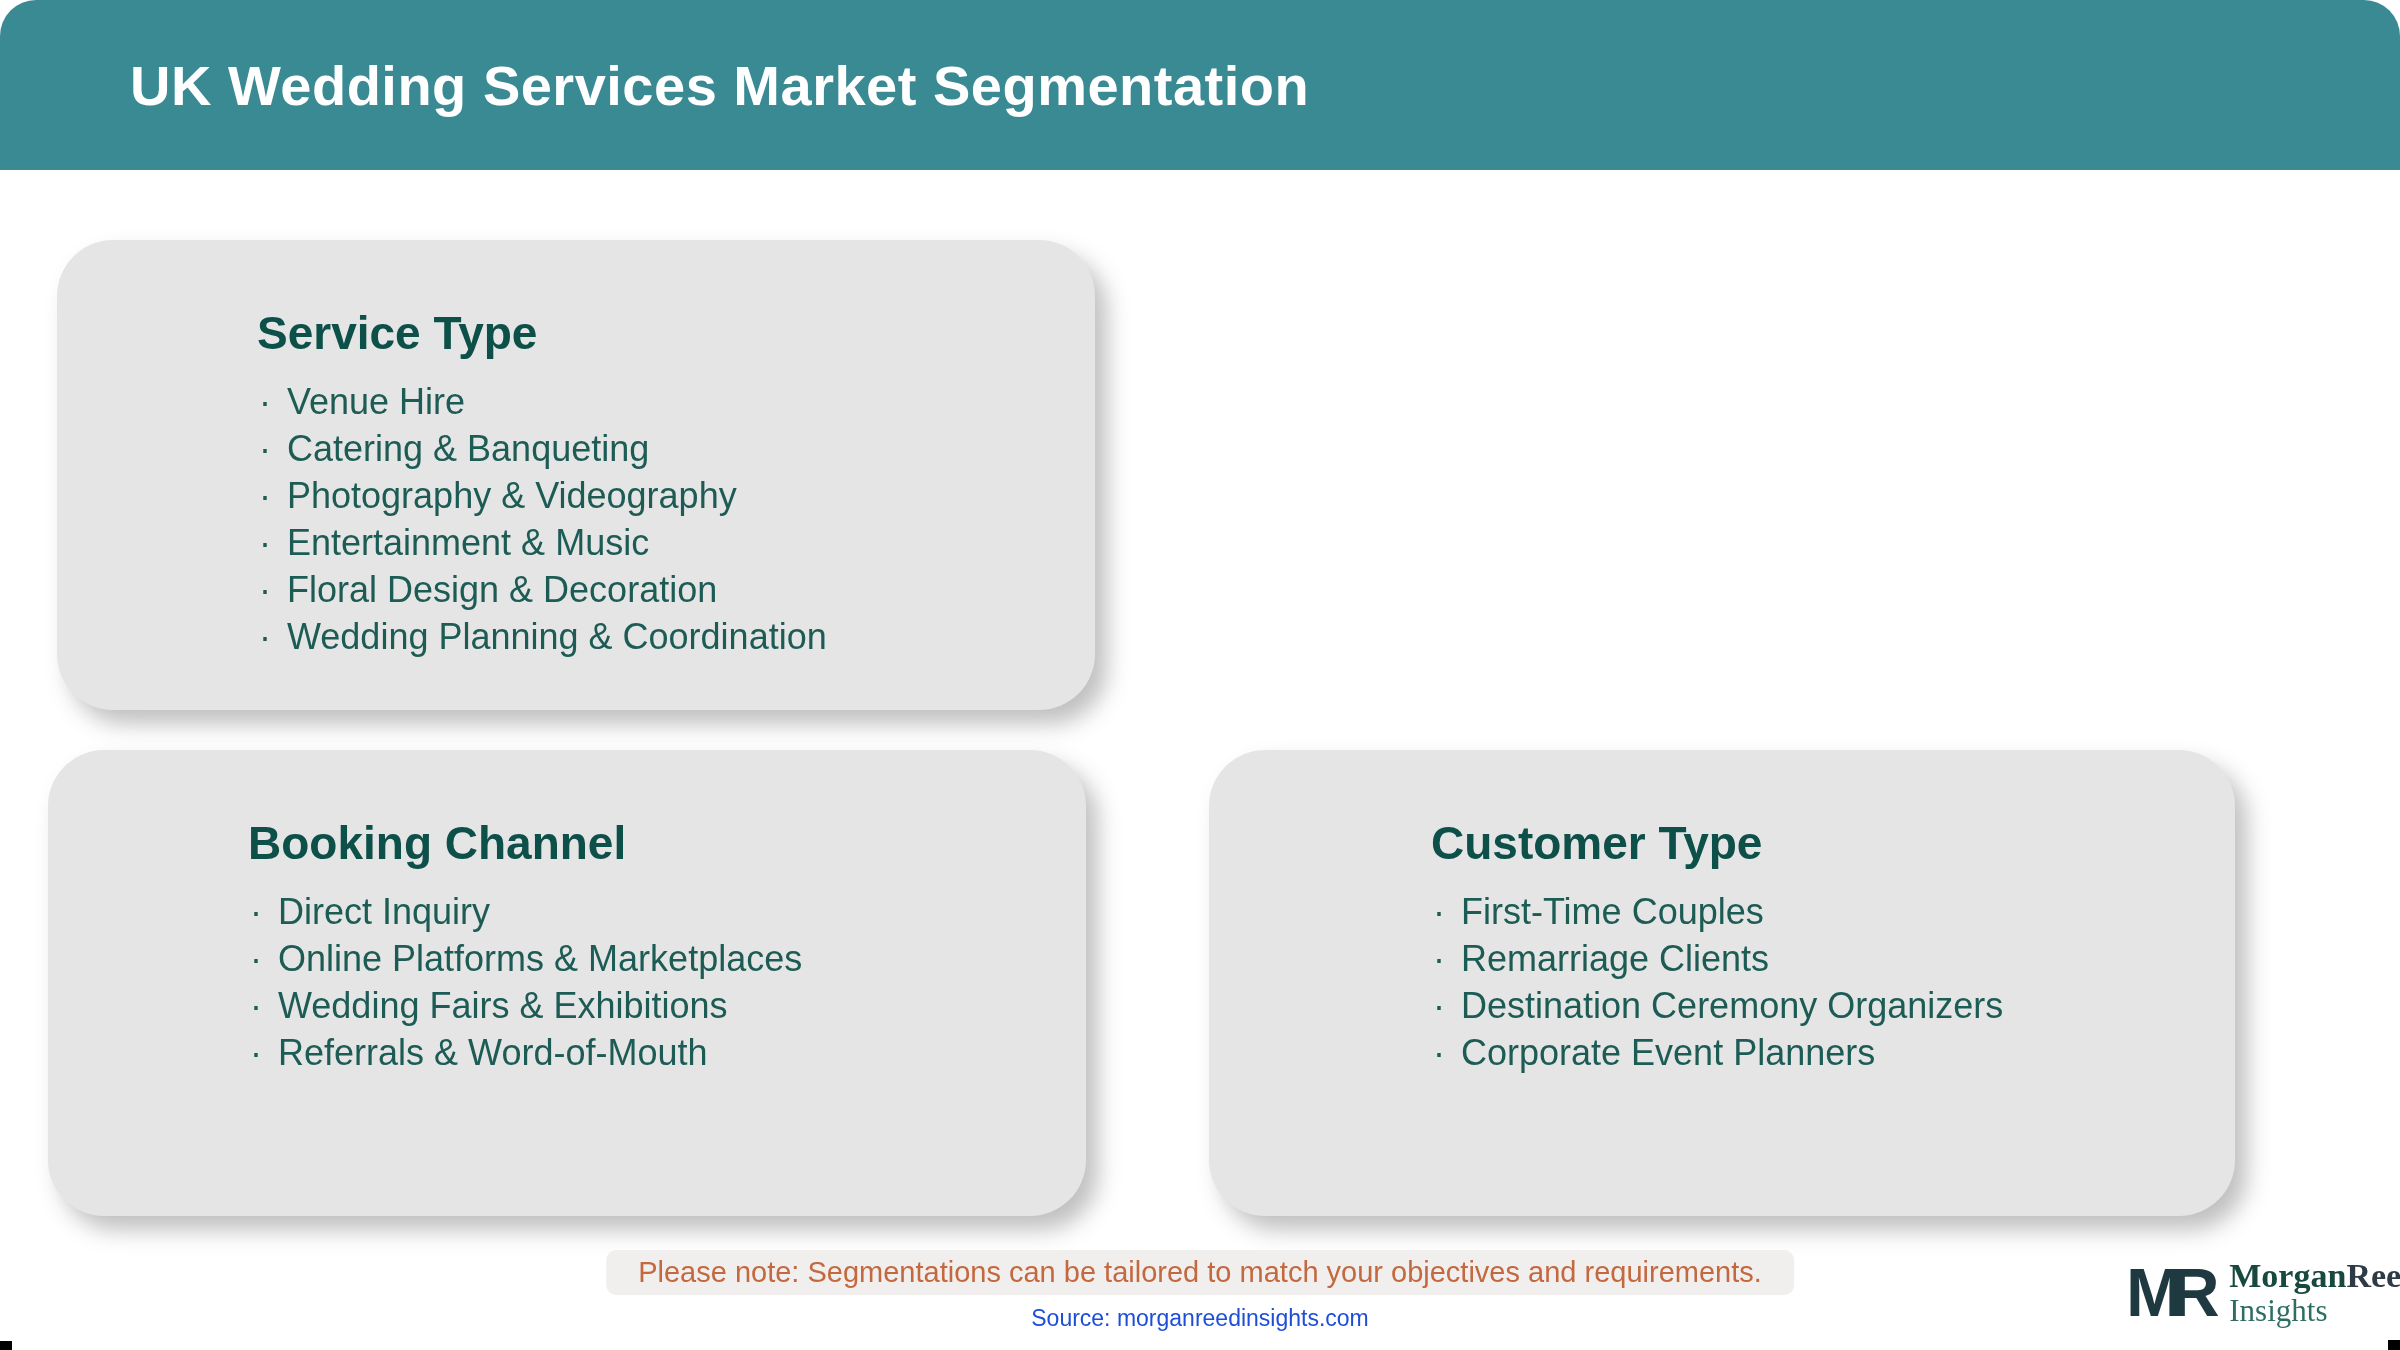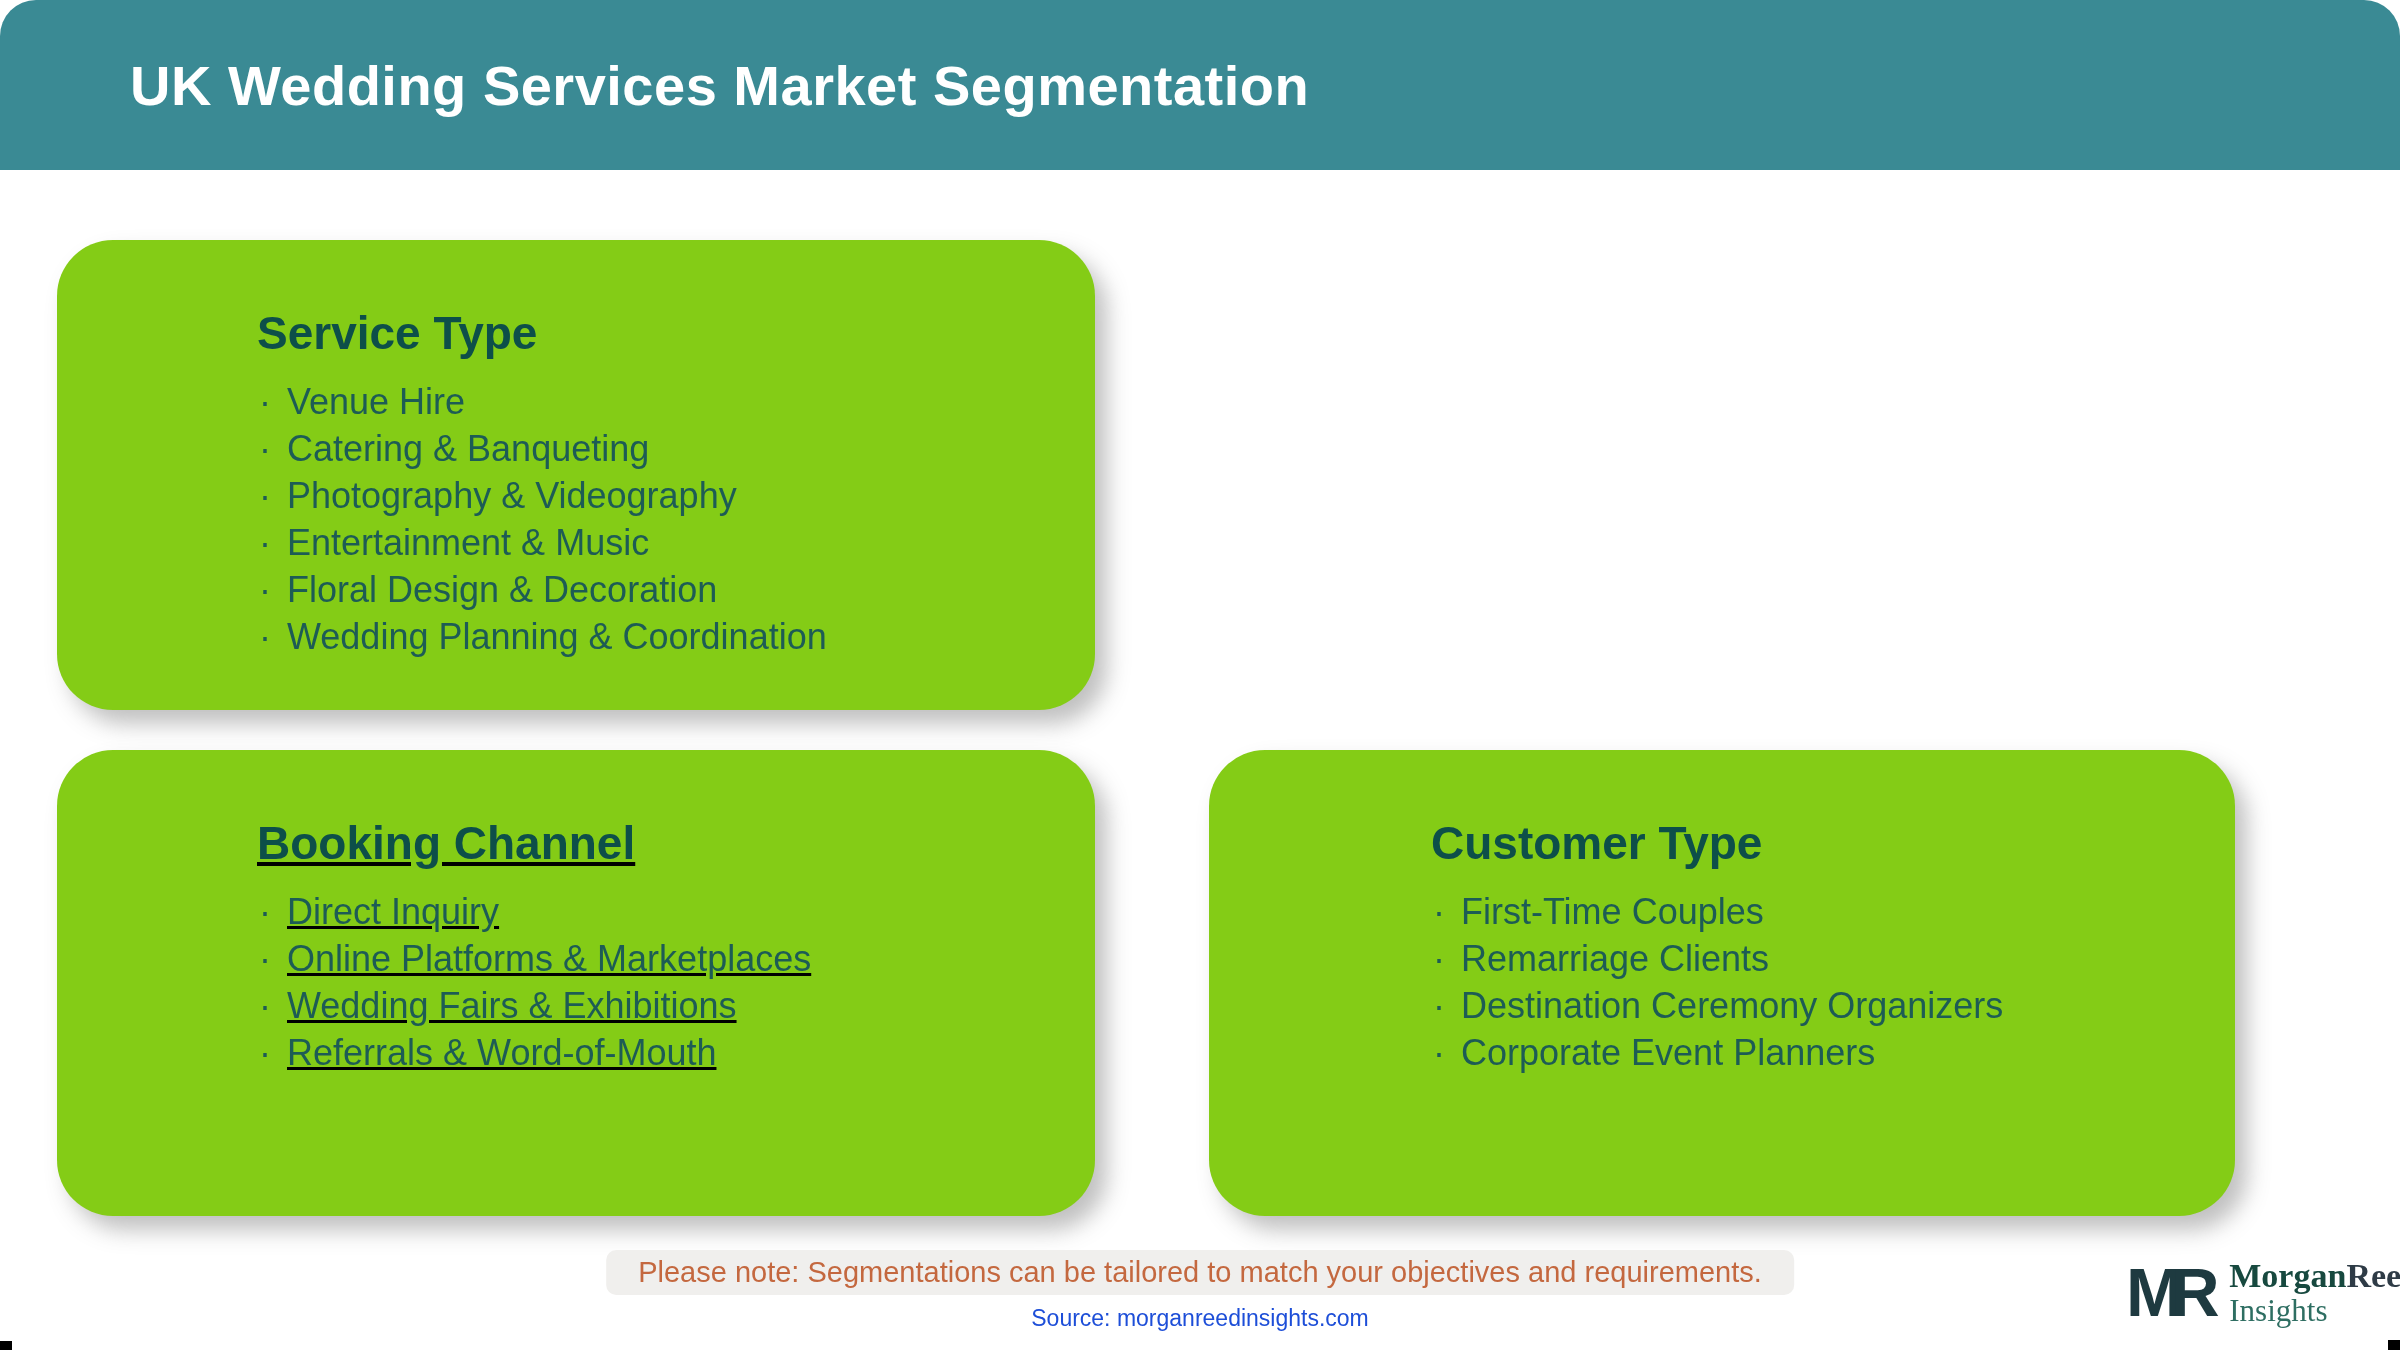--- a/index.html
+++ b/index.html
@@ -31,28 +31,28 @@
     margin: 0 0 0 130px;
     color: #ffffff;
     font-size: 56px;
     font-weight: 700;
     letter-spacing: 0.5px;
   }
 
   
   .card {
     position: absolute;
-    background: #84cc16;
+    background: #e5e5e5;
     border-radius: 56px;
     box-shadow: 12px 14px 22px rgba(90, 90, 90, 0.38);
     box-sizing: border-box;
   }
   .card-1 { left: 57px;   top: 240px; width: 1038px; height: 470px; padding: 66px 40px 0 200px; }
   .card-2 { left: 1209px; top: 240px; width: 1026px; height: 470px; padding: 66px 40px 0 222px; }
-  .card-3 { left: 57px;   top: 750px; width: 1038px; height: 466px; padding: 66px 40px 0 200px; text-decoration: underline; }
+  .card-3 { left: 48px;   top: 750px; width: 1038px; height: 466px; padding: 66px 40px 0 200px; }
   .card-4 { left: 1209px; top: 750px; width: 1026px; height: 466px; padding: 66px 40px 0 222px; }
 
   .card h2 {
     margin: 0 0 18px 0;
     font-size: 46px;
     font-weight: 700;
     color: #0d4f49;
   }
   .card ul {
     margin: 0;

